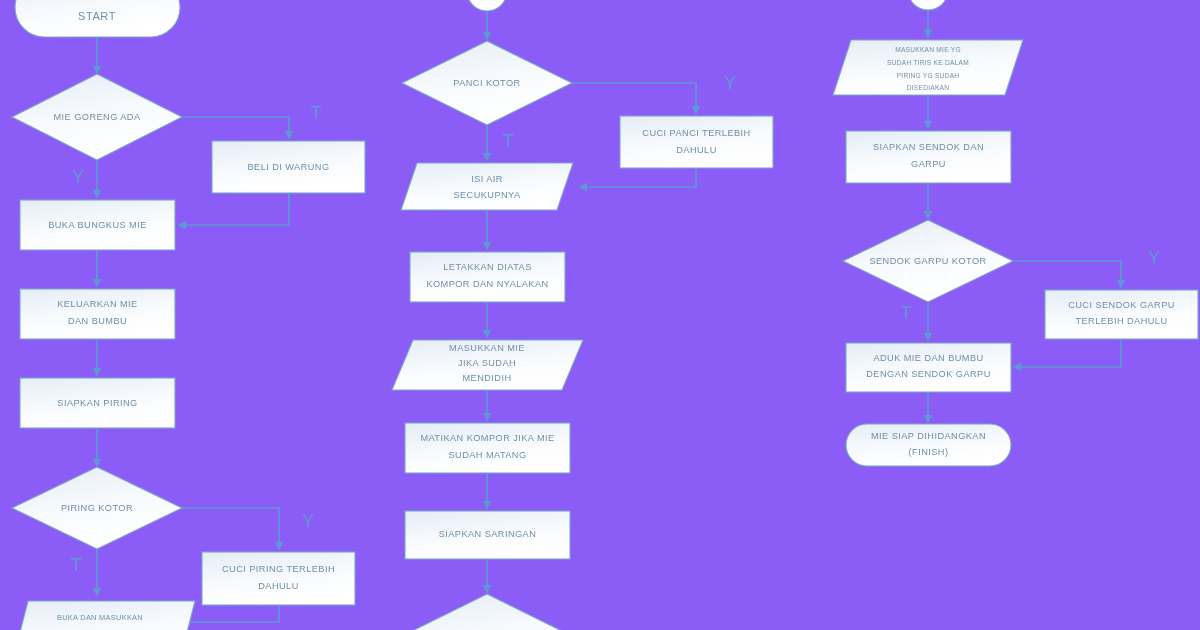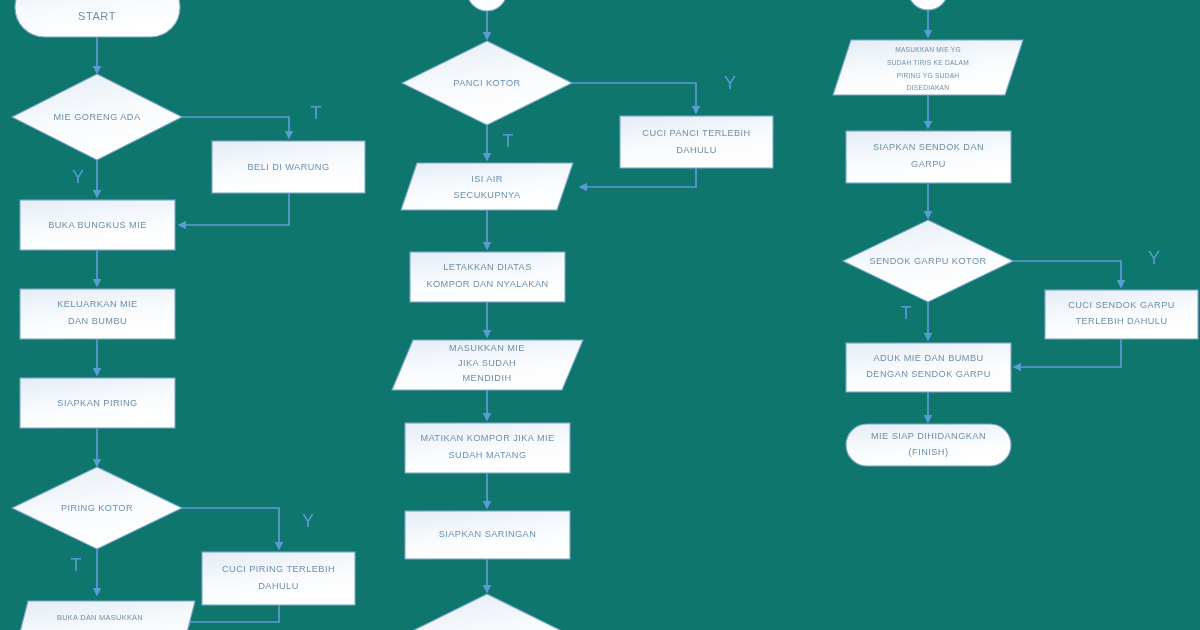--- a/index.html
+++ b/index.html
@@ -7,21 +7,21 @@
     padding: 0;
     background: #ffffff;
   }
   body {
     font-family: "Liberation Sans", sans-serif;
   }
   #canvas {
     position: relative;
     width: 1200px;
     height: 630px;
-    background: #0f766e;
+    background: #8b5cf6;
     overflow: hidden;
   }
   #flow-svg {
     position: absolute;
     left: 0;
     top: 0;
     width: 1200px;
     height: 630px;
   }
   .node-shape {

